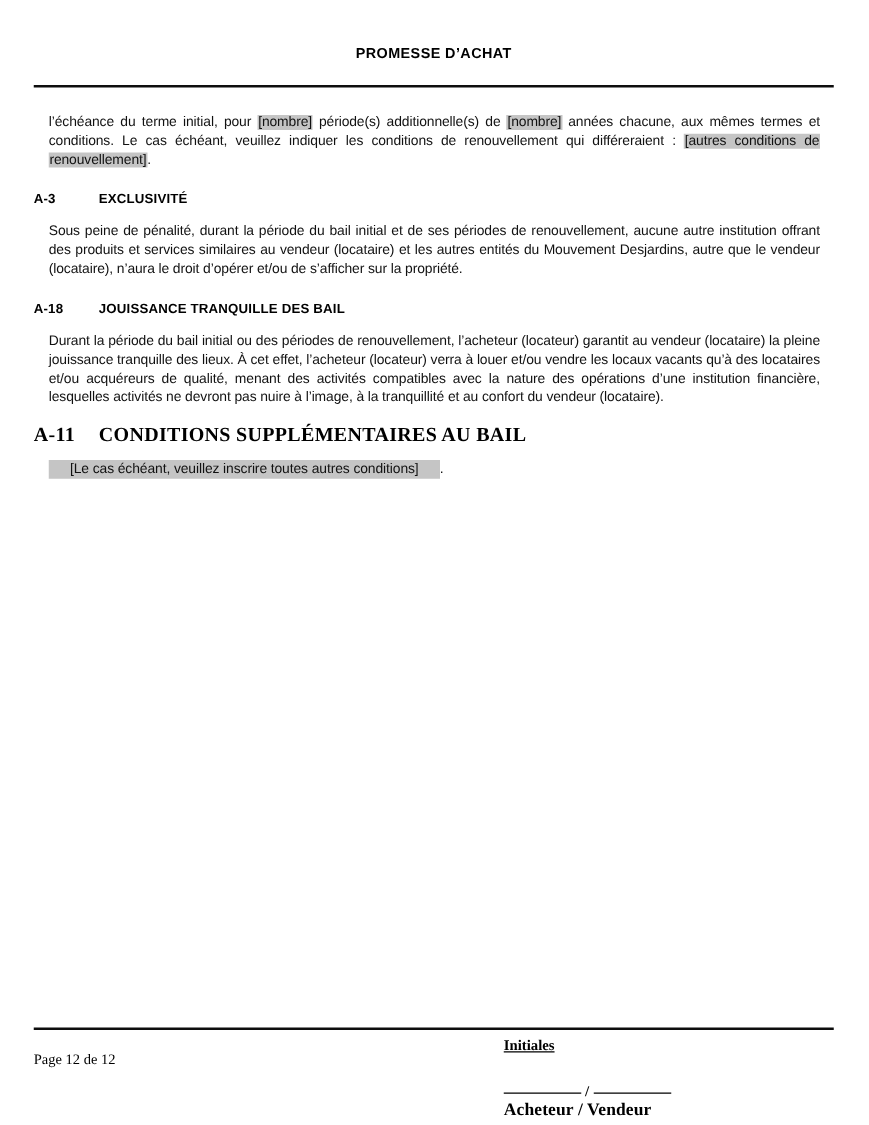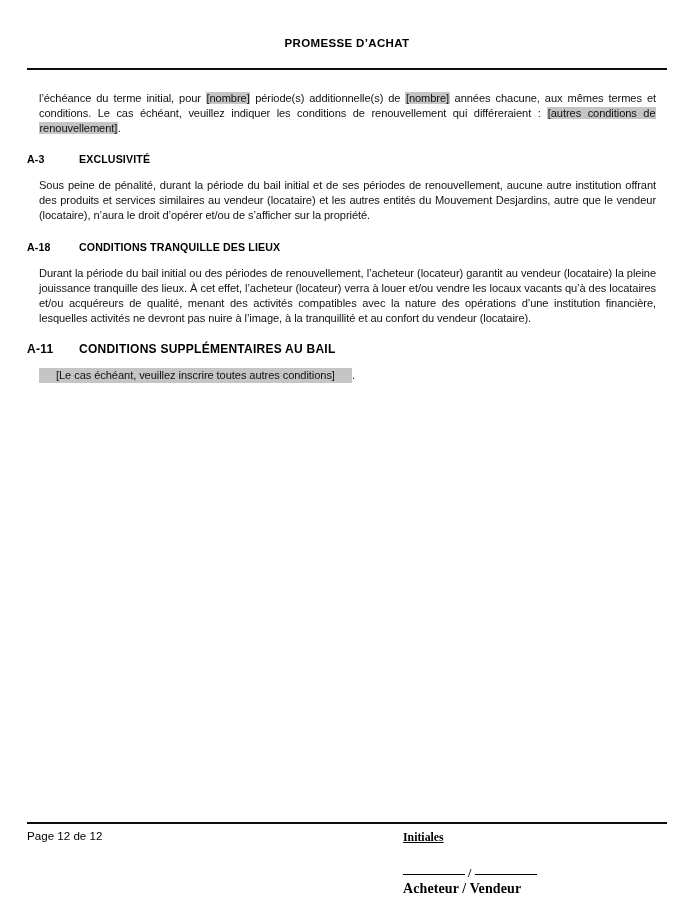--- a/index.html
+++ b/index.html
@@ -85,21 +85,21 @@
     white-space: nowrap;
   }
   .section-heading .code {
     display: inline-block;
     min-width: 52px;
   }
   .section-heading .title-wide {
     letter-spacing: 0.25px;
   }
 
-  .sec-a11 .section-heading { font-size: 12px; letter-spacing: 0.3px; }
+  .sec-a11 .section-heading { font-size: 16px; letter-spacing: 0.3px; font-family: Liberation Serif, serif; }
 
   
   .hl {
     background: #c5c5c5;
     padding: 0 0.5px;
     box-decoration-break: clone;
     -webkit-box-decoration-break: clone;
   }
   .hl-block {
     display: inline-block;
@@ -124,22 +124,22 @@
     left: 27px;
     top: 827px;
     width: 641px;
     height: 70px;
     font-family: "Liberation Serif", serif;
     color: #000;
   }
   .footer-page {
     position: absolute;
     left: 0;
-    top: 2px;
-    font-family: Liberation Sans, sans-serif;
+    top: 14px;
+    font-family: Liberation Serif, serif;
     font-size: 11.6px;
     line-height: 14px;
     white-space: nowrap;
   }
   .footer-initials-wrap {
     position: absolute;
     right: 75px;
     top: 0;
     text-align: left;
     width: 190px;
@@ -196,21 +196,21 @@
   <div class="content">
 
     <p class="para"><span>l’échéance du terme initial, pour </span><span class="hl">[nombre]</span><span> période(s) additionnelle(s) de </span><span class="hl">[nombre]</span><span> années chacune, aux mêmes termes et conditions. Le cas échéant, veuillez indiquer les conditions de renouvellement qui différeraient : </span><span class="hl">[autres conditions de renouvellement]</span><span>.</span></p>
 
     <div class="section sec-a9">
       <p class="section-heading"><span class="code">A-3</span><span>EXCLUSIVITÉ</span></p>
       <p class="para">Sous peine de pénalité, durant la période du bail initial et de ses périodes de renouvellement, aucune autre institution offrant des produits et services similaires au vendeur (locataire) et les autres entités du Mouvement Desjardins, autre que le vendeur (locataire), n’aura le droit d’opérer et/ou de s’afficher sur la propriété.</p>
     </div>
 
     <div class="section sec-a10">
-      <p class="section-heading"><span class="code">A-18</span><span>CONDITIONS TRANQUILLE DES LIEUX</span></p>
+      <p class="section-heading"><span class="code">A-18</span><span>JOUISSANCE TRANQUILLE DES BAIL</span></p>
       <p class="para">Durant la période du bail initial ou des périodes de renouvellement, l’acheteur (locateur) garantit au vendeur (locataire) la pleine jouissance tranquille des lieux. À cet effet, l’acheteur (locateur) verra à louer et/ou vendre les locaux vacants qu’à des locataires et/ou acquéreurs de qualité, menant des activités compatibles avec la nature des opérations d’une institution financière, lesquelles activités ne devront pas nuire à l’image, à la tranquillité et au confort du vendeur (locataire).</p>
     </div>
 
     <div class="section sec-a11">
       <p class="section-heading"><span class="code title-wide">A-11</span><span class="title-wide">CONDITIONS SUPPLÉMENTAIRES AU BAIL</span></p>
       <p class="para tight"><span class="hl-block">[Le cas échéant, veuillez inscrire toutes autres conditions]</span><span>.</span></p>
     </div>
 
   </div>
 

